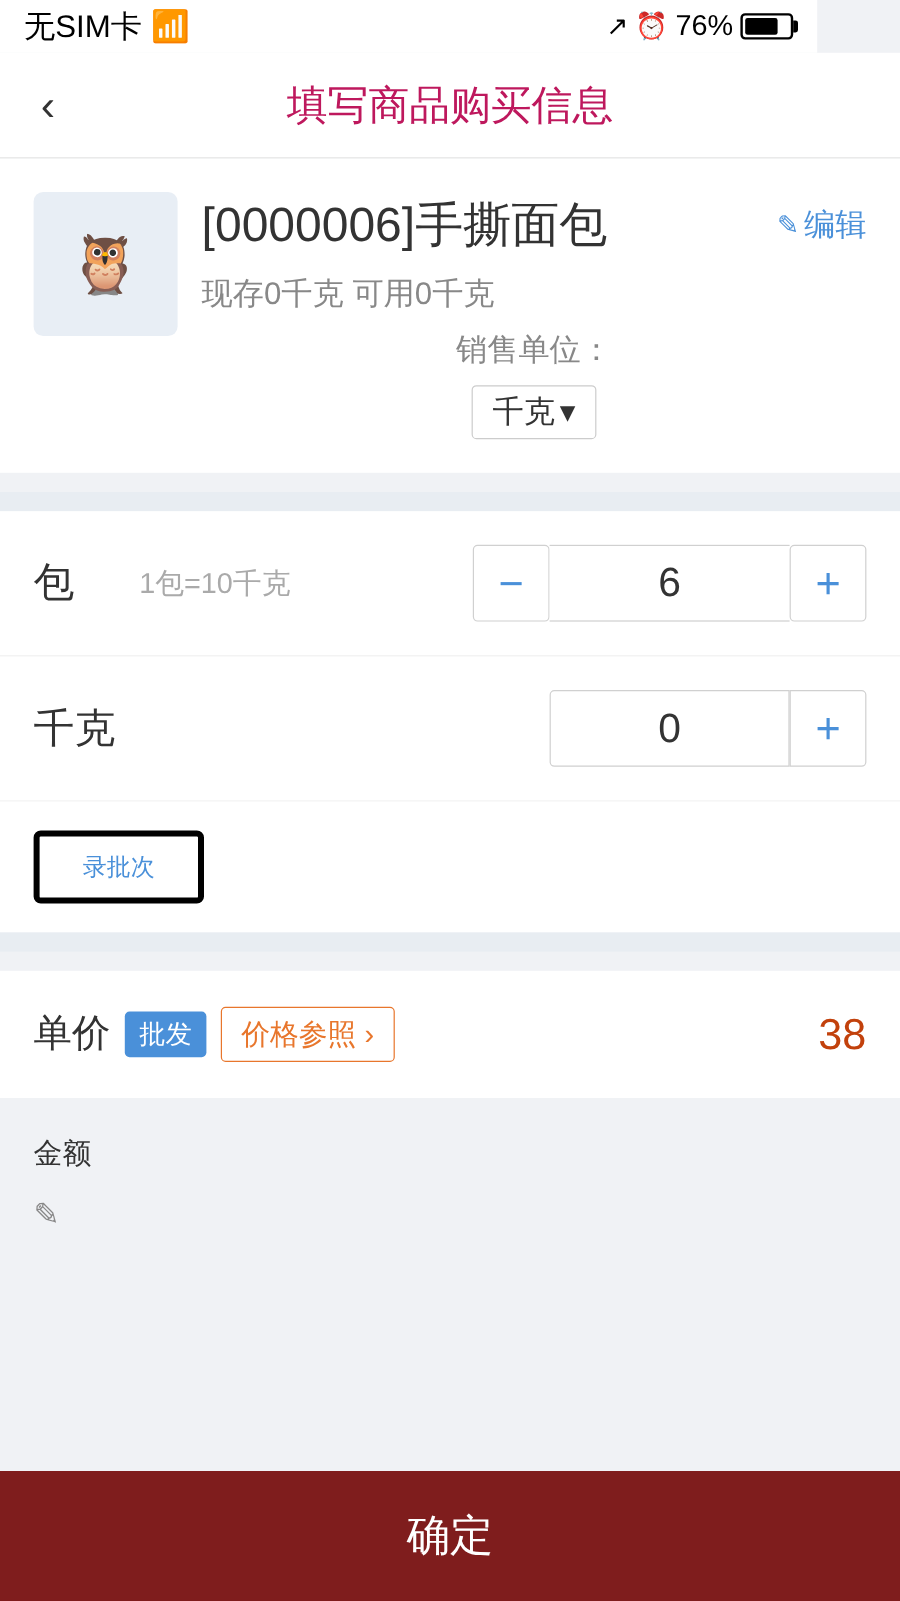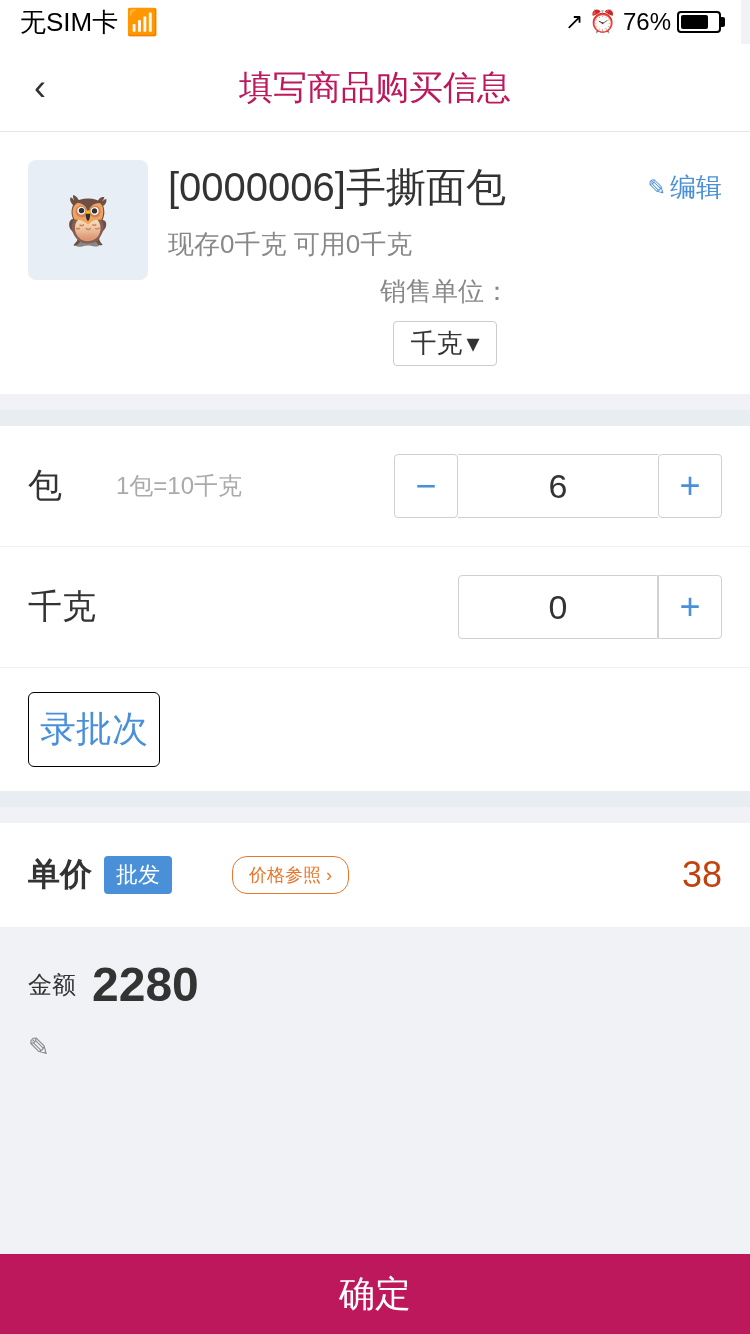--- a/index.html
+++ b/index.html
@@ -8,21 +8,21 @@
       width: 750px;
       min-height: 1334px;
       font-family: -apple-system, "PingFang SC", "Helvetica Neue", sans-serif;
       background: #f0f2f5;
       position: relative;
       overflow-x: hidden;
     }
 
     
     .status-bar {
-      width: 741px;
+      width: 681px;
       height: 44px;
       background: #fff;
       display: flex;
       align-items: center;
       justify-content: space-between;
       padding: 0 20px;
       font-size: 28px;
     }
     .status-left {
       display: flex;
@@ -236,65 +236,63 @@
       align-items: center;
       padding: 24px 28px;
       background: #fff;
     }
     .total-label {
       font-size: 32px;
       color: #333;
       flex: 1;
     }
     .record-batch-btn {
-      border: 1px solid #000000;
+      border: 5px solid #000000;
       border-radius: 6px;
-      padding: 12px 11px;
-      font-size: 36px;
+      padding: 12px 36px;
+      font-size: 20px;
       color: #4a90d9;
       cursor: pointer;
       background: #fff;
     }
 
     
     .price-section {
       background: #fff;
       margin-top: 16px;
     }
     .price-row {
       display: flex;
       align-items: center;
       padding: 30px 28px;
     }
     .price-label {
       font-size: 32px;
       color: #333;
       margin-right: 12px;
-      font-weight: bold;
     }
     .price-tag {
       background: #4a90d9;
       color: #fff;
       font-size: 22px;
       padding: 4px 12px;
       border-radius: 4px;
       margin-right: 12px;
     }
     .price-ref-btn {
       border: 1.5px solid #e8762c;
-      border-radius: 15px;
+      border-radius: 4px;
       color: #e8762c;
-      font-size: 18px;
+      font-size: 24px;
       padding: 6px 16px;
       cursor: pointer;
       display: flex;
       align-items: center;
       gap: 4px;
       background: #fff;
-      margin-left: 48px;
     }
     .price-value {
       margin-left: auto;
       font-size: 36px;
       color: #c2410c;
       font-weight: 500;
     }
 
     
     .amount-section {
@@ -338,22 +336,22 @@
       flex: 1;
       min-height: 200px;
     }
 
     
     .confirm-btn {
       position: fixed;
       bottom: 0;
       left: 0;
       width: 750px;
-      height: 80px;
-      background: #be185d;
+      height: 108px;
+      background: #7f1d1d;
       color: #fff;
       font-size: 36px;
       font-weight: 500;
       display: flex;
       align-items: center;
       justify-content: center;
       cursor: pointer;
       border: none;
     }
   </style>
@@ -438,21 +436,20 @@
     <span class="price-label">单价</span>
     <span class="price-tag">批发</span>
     <div class="price-ref-btn">价格参照 ›</div>
     <span class="price-value">38</span>
   </div>
 </div>
 
 <div class="amount-section">
   <div class="amount-row">
     <span class="amount-label">金额</span>
-    <span class="amount-value">2280</span>
   </div>
   <div class="note-row">
     <span class="note-icon">✎</span>
   </div>
 </div>
 
 <div class="bottom-area" style="height: 350px;"></div>
 
 <button class="confirm-btn">确定</button>
 

